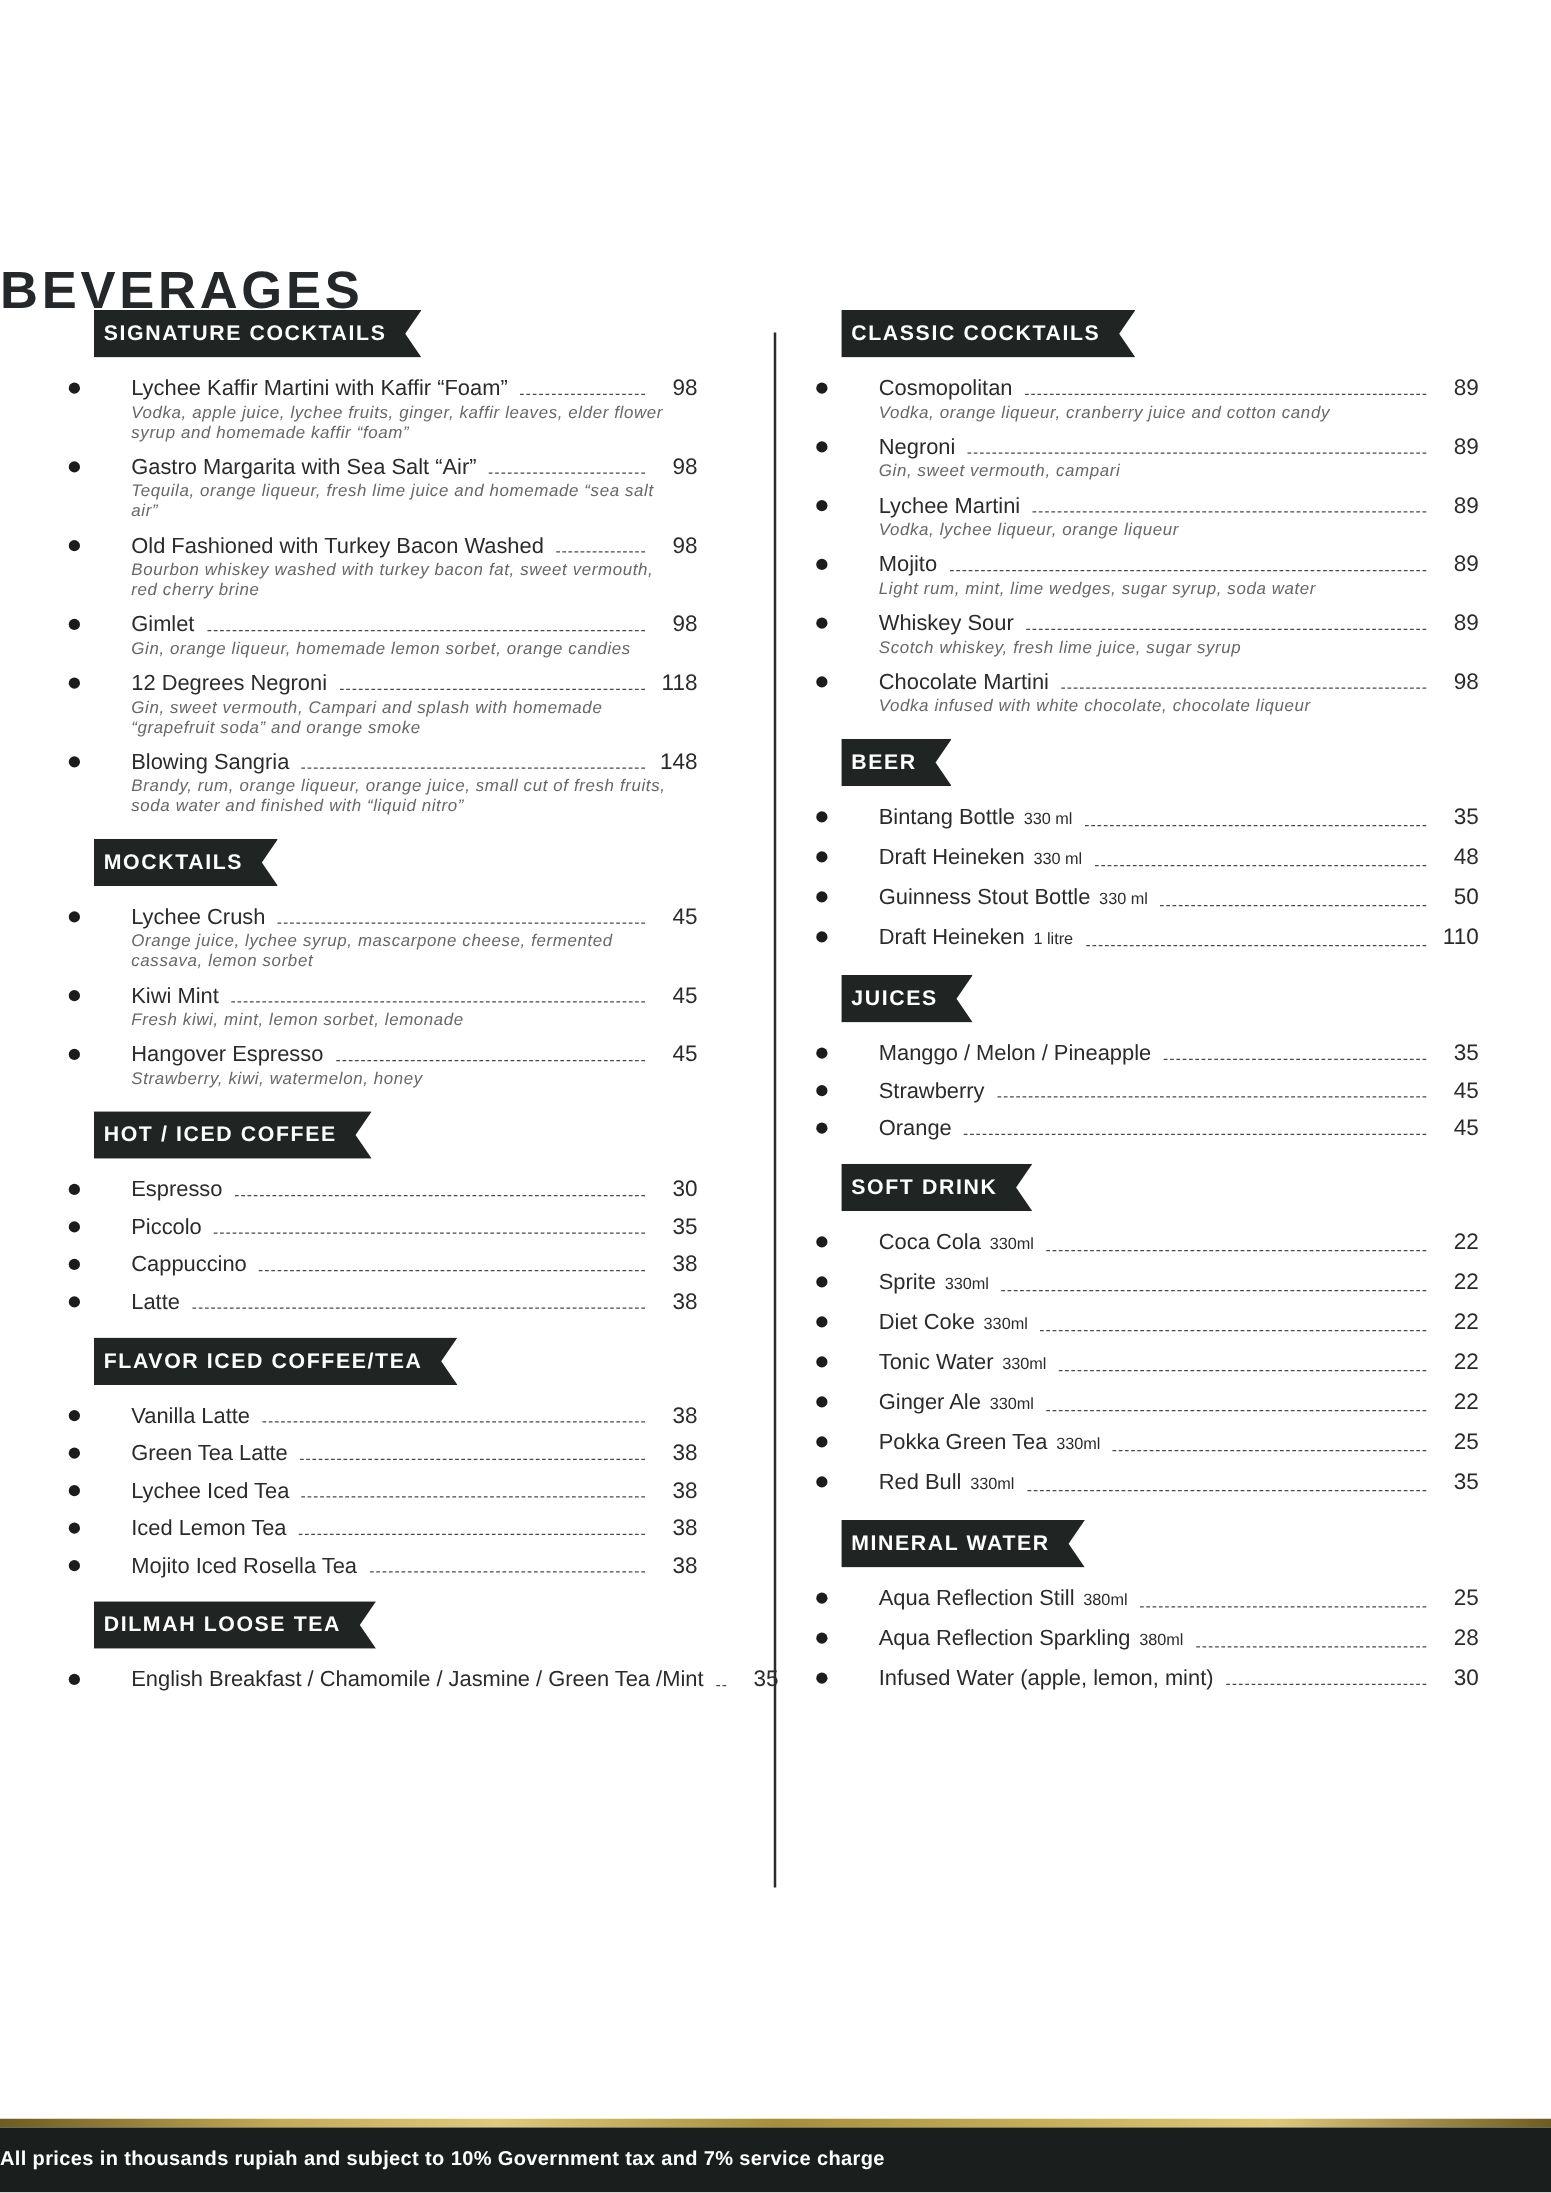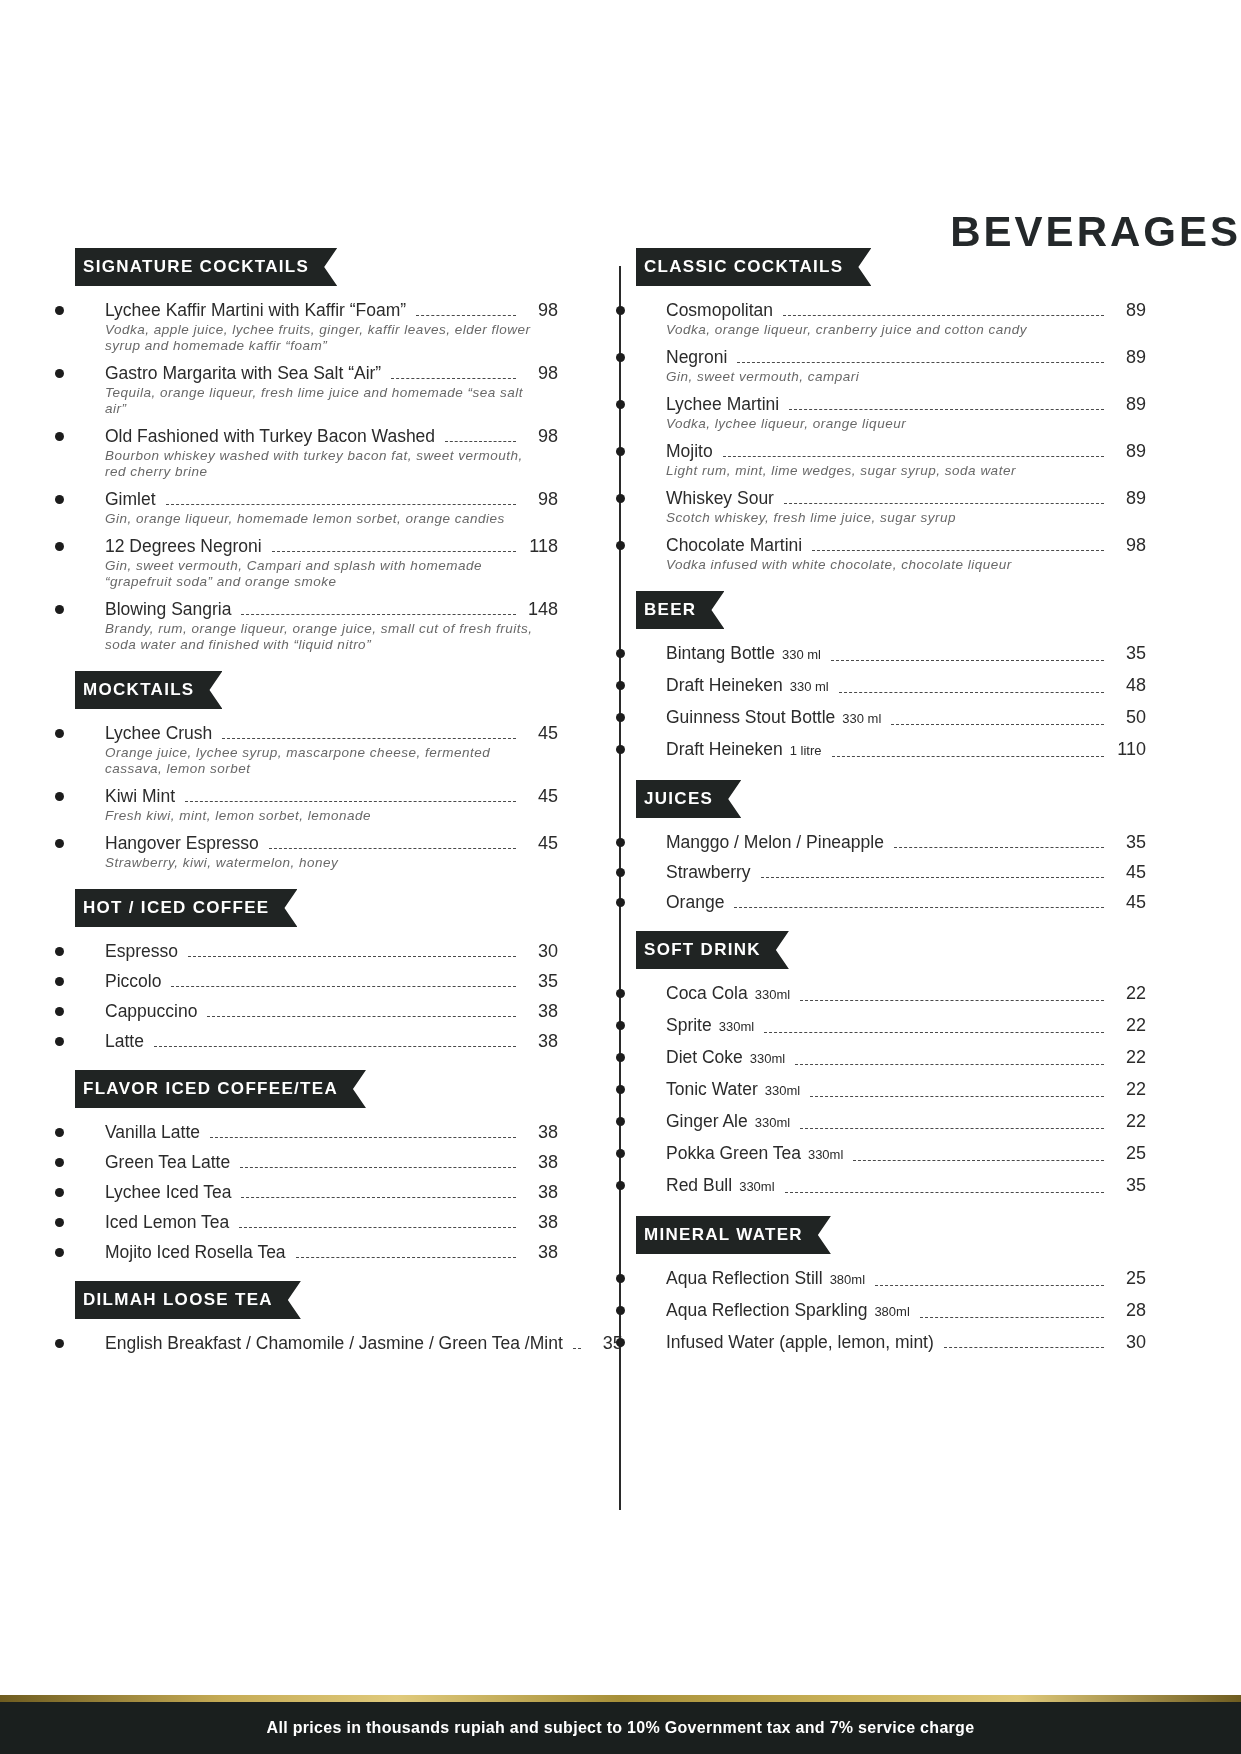--- a/index.html
+++ b/index.html
@@ -7,27 +7,27 @@
     position:relative;
     width:1241px;height:1754px;
     background:#ffffff;
     font-family:"Liberation Sans", sans-serif;
     color:var(--text,#2b2b2b);
     overflow:hidden;
     margin:0 auto;
   }
   .title{
     position:absolute;top:180px;left:0;right:0;
-    text-align:right;
+    text-align:left;
     font-size:42px;font-weight:bold;letter-spacing:3px;
     color:#24282a;
   }
   .col{position:absolute;top:248px;}
   .col-left{left:55px;width:503px;}
-  .col-right{left:616px;width:530px;}
+  .col-right{left:653px;width:530px;}
   .divider{
     position:absolute;left:619px;top:266px;width:2px;height:1244px;
     background:#2a2a2a;
   }
   .section + .section{margin-top:18px;}
   .banner{
     display:inline-block;
     background:var(--banner-bg,#202423);
     color:var(--banner-text,#ffffff);
     font-weight:bold;
@@ -59,21 +59,21 @@
     letter-spacing:0.5px;line-height:16px;
     margin-top:1px;max-width:435px;
   }
   .gold-stripe{
     position:absolute;left:0;right:0;bottom:52px;height:7px;
     background:linear-gradient(90deg,#6e5c20 0%,#c5ab55 18%,#e0ca7c 32%,#a68f38 50%,#c9b158 68%,#dfc97a 82%,#6e5c20 100%);
   }
   .footer-bar{
     position:absolute;left:0;right:0;bottom:0;height:52px;
     background:var(--footer-bar-bg,#1a1f1e);
-    display:flex;align-items:center;justify-content:center;
+    display:flex;align-items:center;justify-content:flex-start;
   }
   .footer-text{
     color:#ffffff;font-size:16px;font-weight:bold;letter-spacing:0.3px;
   }
 </style>
 </head>
 <body>
 
 <div class="page" style="--banner-bg: #202423; --banner-text: #ffffff; --footer-bar-bg: #1a1f1e; --text: #2b2b2b; --desc-text: #686868;">
   <h1 class="title">BEVERAGES</h1>

